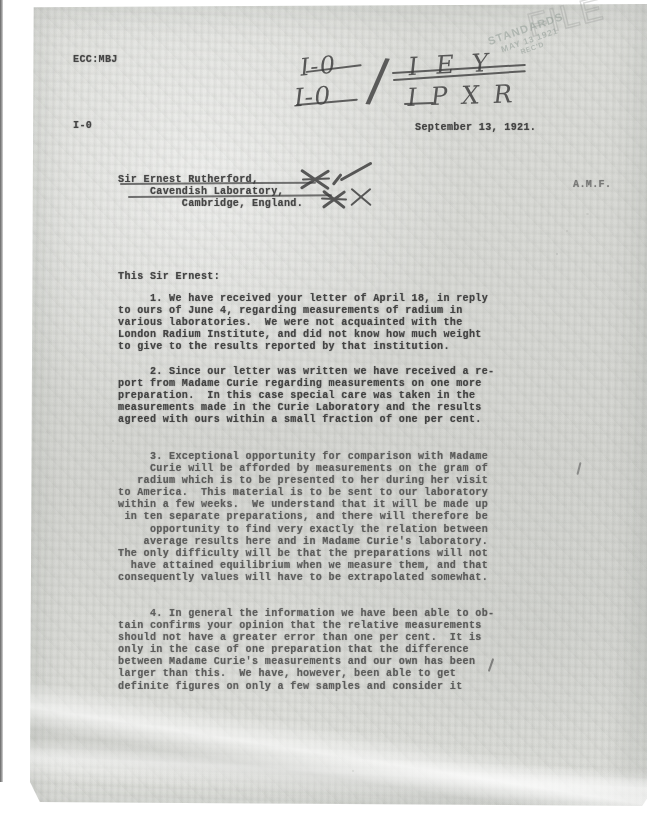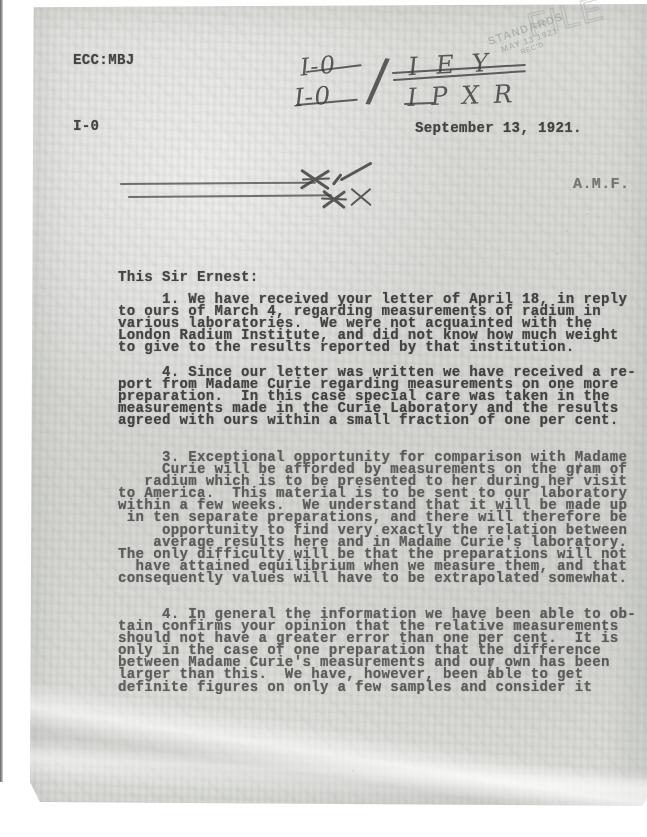--- a/index.html
+++ b/index.html
@@ -62,34 +62,34 @@
       linear-gradient(189deg, rgba(255,255,255,0) 86%, rgba(255,255,255,.6) 89%, rgba(176,178,174,.25) 91.5%, rgba(255,255,255,0) 95%),
       linear-gradient(183deg, rgba(255,255,255,0) 92%, rgba(255,255,255,.55) 94%, rgba(255,255,255,0) 97%),
       linear-gradient(96deg, rgba(255,255,255,0) 93%, rgba(186,188,184,.22) 97%, rgba(255,255,255,0) 100%);
     pointer-events: none;
   }
 
   
   .typed {
     position: absolute;
     color: #2c2c2c;
-    font-size: 14px;
+    font-size: 10px;
     line-height: 12.1px;
     letter-spacing: .38px;
     white-space: pre;
     font-weight: 700;
     text-shadow: 0 0 1.1px rgba(60,60,60,.55), .4px .3px .8px rgba(100,100,100,.4);
     opacity: .86;
   }
   .typed.light { opacity: .7; }
 
   #ref-code      { left: 73px;  top: 54px; }
   #file-code     { left: 73px;  top: 120px; }
   #date-line     { left: 415px; top: 122px; }
-  #initials-amf  { left: 573px; top: 179px; font-size: 15px; opacity: .55; }
+  #initials-amf  { left: 573px; top: 179px; font-size: 10px; opacity: .55; }
 
   #addressee     { left: 118px; top: 174px; }
   #subject-block { left: 118px; top: 229px; }
   #salutation    { left: 118px; top: 271px; }
 
   #para-1 { left: 118px; top: 293px; }
   #para-2 { left: 118px; top: 366px; }
   #para-3 { left: 118px; top: 451px; text-align: right; }
   #para-4 { left: 118px; top: 608px; }
 
@@ -271,20 +271,23 @@
   <div class="strike" id="strike-b"></div>
   <div class="strike" id="strike-c"></div>
   <div class="strike" id="strike-d"></div>
   <div class="strike" id="strike-e"></div>
 
   <div class="typed" id="ref-code">ECC:MBJ</div>
   <div class="typed" id="file-code">I-0</div>
   <div class="typed" id="date-line">September 13, 1921.</div>
   <div class="typed" id="initials-amf">A.M.F.</div>
 
+  <div class="typed" id="addressee">Sir Ernest Rutherford,
+     Cavendish Laboratory,
+          Cambridge, England.</div>
   <div class="strike" id="addr-rule-1"></div>
   <div class="strike" id="addr-rule-2"></div>
 
   <div class="pencil-mark" id="mark-x1">
     <span class="s1"></span>
       <span class="s2"></span>
       <span class="s3"></span>
   </div>
   <div class="pencil-mark" id="mark-check">
     <span class="s1"></span>
@@ -296,25 +299,25 @@
       <span class="s3"></span>
   </div>
   <div class="pencil-mark" id="mark-x3">
     <span class="s1"></span>
       <span class="s2"></span>
   </div>
 
   <div class="typed" id="salutation">This Sir Ernest:</div>
 
   <div class="typed" id="para-1">     1. We have received your letter of April 18, in reply
-to ours of March 4, regarding measurements of radium in
+to ours of June 4, regarding measurements of radium in
 various laboratories.  We were not acquainted with the
 London Radium Institute, and did not know how much weight
 to give to the results reported by that institution.</div>
-  <div class="typed" id="para-2">     4. Since our letter was written we have received a re-
+  <div class="typed" id="para-2">     2. Since our letter was written we have received a re-
 port from Madame Curie regarding measurements on one more
 preparation.  In this case special care was taken in the
 measurements made in the Curie Laboratory and the results
 agreed with ours within a small fraction of one per cent.</div>
   <div class="typed light" id="para-3">     3. Exceptional opportunity for comparison with Madame
 Curie will be afforded by measurements on the gram of
 radium which is to be presented to her during her visit
 to America.  This material is to be sent to our laboratory
 within a few weeks.  We understand that it will be made up
 in ten separate preparations, and there will therefore be

